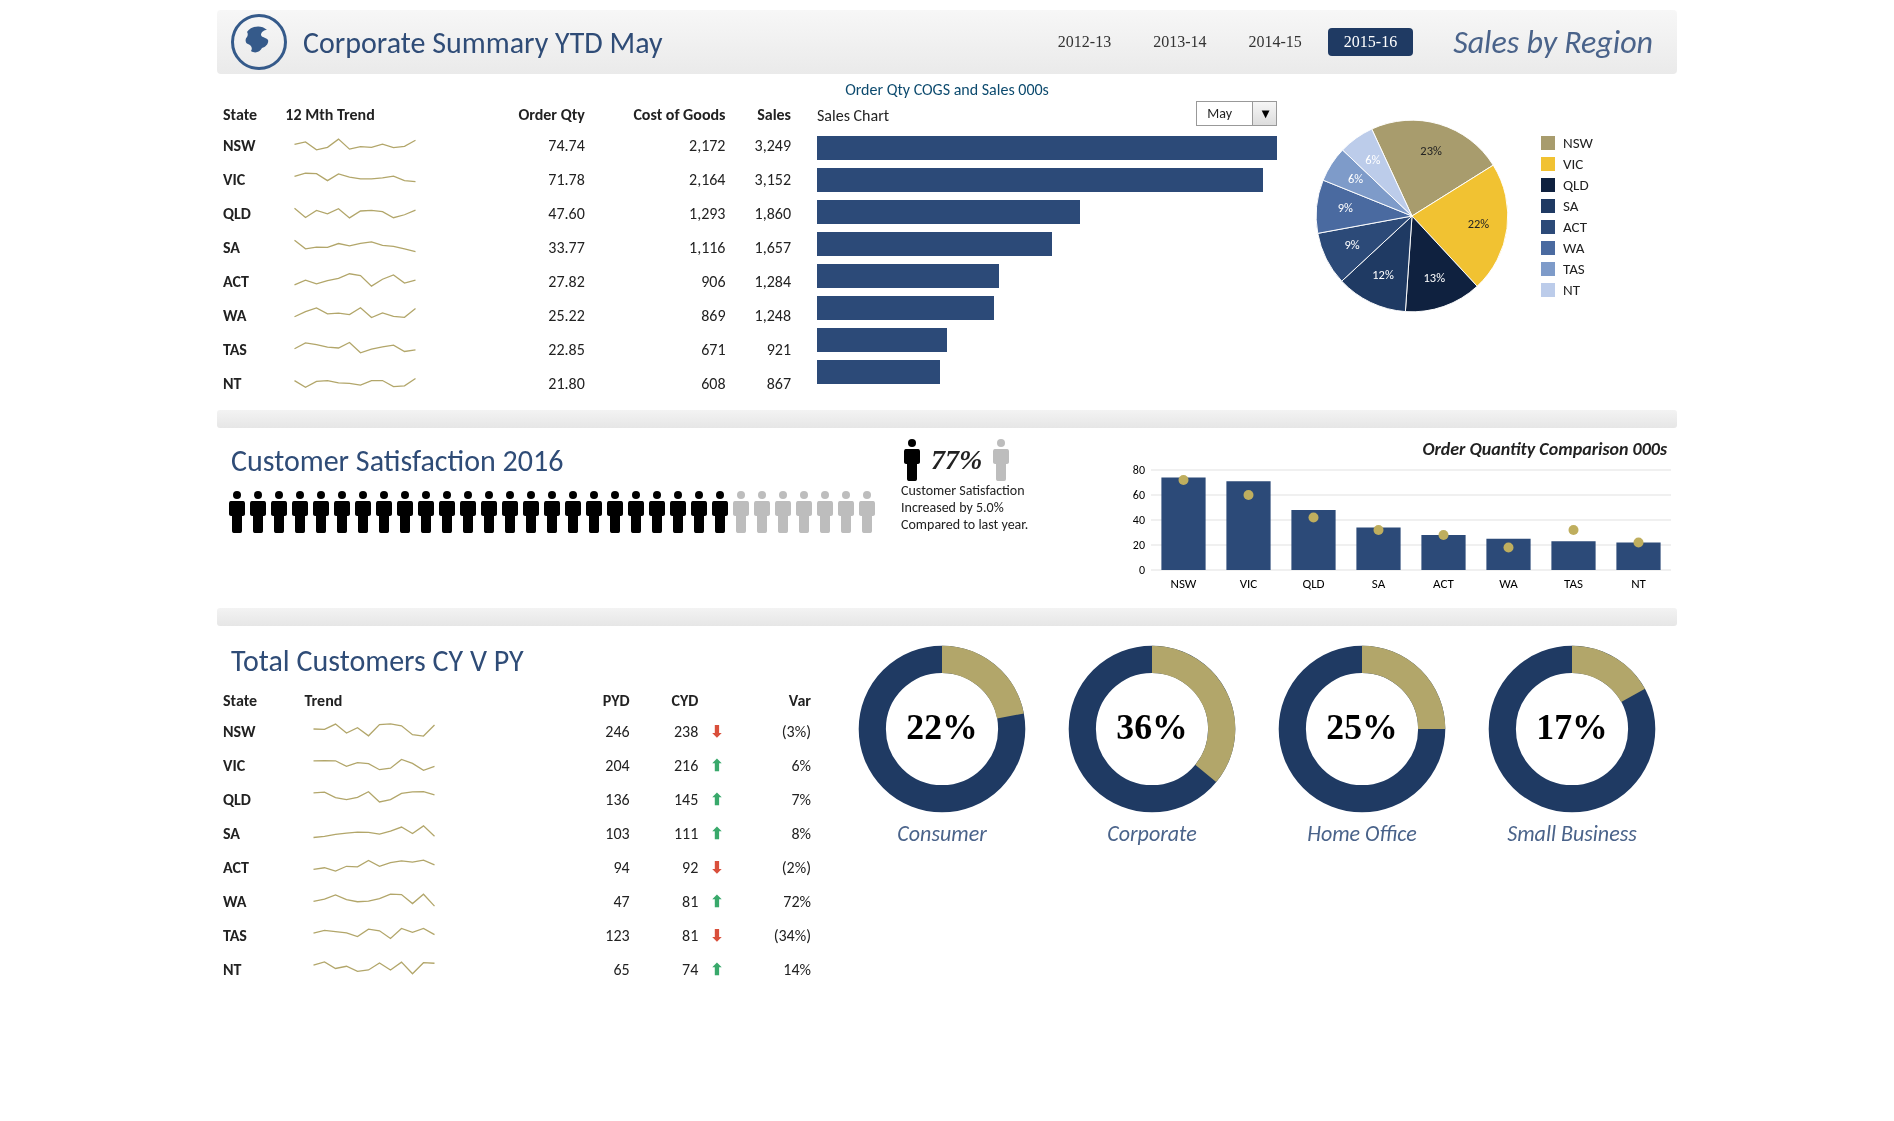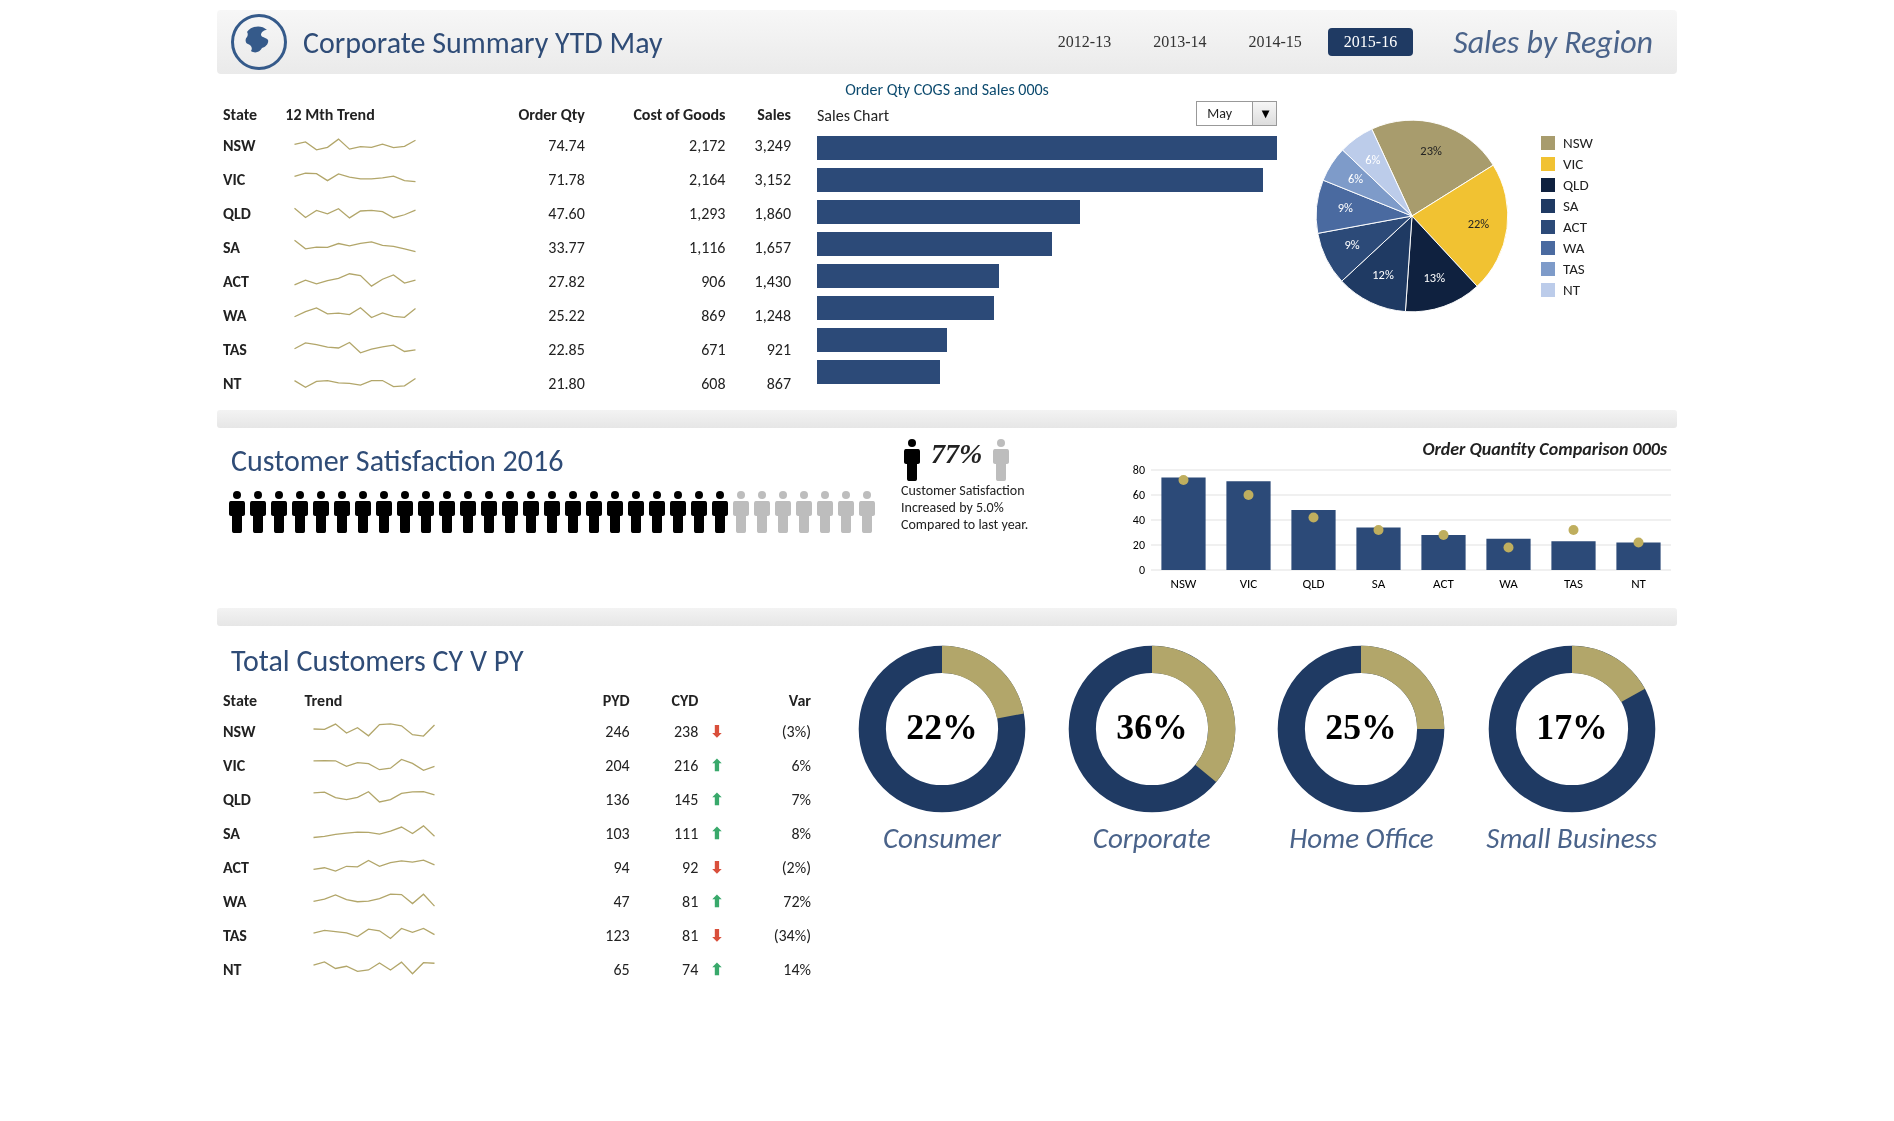--- a/index.html
+++ b/index.html
@@ -45,40 +45,40 @@
   .legend{font-size:15px;}
   .legend div{display:flex;align-items:center;gap:8px;margin:3px 0;}
   .sw{width:14px;height:14px;}
   .divider{height:18px;background:linear-gradient(#f3f3f3,#e6e6e6);margin:10px 0;border-radius:3px;}
   
   .csrow{display:flex;align-items:flex-start;gap:24px;}
   .cs-left{flex:0 0 660px;}
   .cs-left h2{color:#2f4c77;font-weight:400;font-size:30px;margin:4px 0 10px 14px;}
   .people{display:flex;gap:1px;padding-left:10px;}
   .cs-mid{width:210px;font-size:14px;}
-  .cs-mid .big{display:flex;align-items:flex-start;gap:8px;}
+  .cs-mid .big{display:flex;align-items:center;gap:8px;}
   .cs-mid .pct{font-family:Georgia,serif;font-style:italic;font-size:28px;font-weight:700;}
   .oq{flex:1;}
   .oq h3{text-align:right;margin:0 10px 4px 0;font-size:18px;font-weight:700;font-style:italic;}
   
   .botrow{display:flex;gap:20px;align-items:flex-start;}
   .table2{width:600px;}
   .table2 h2{color:#2f4c77;font-weight:400;font-size:30px;margin:6px 0 8px 14px;}
   .table2 table{width:100%;border-collapse:collapse;font-size:16px;}
   .table2 th{text-align:left;font-weight:700;padding:4px 6px;}
   .table2 th.num,.table2 td.num{text-align:right;}
   .table2 td{padding:4px 6px;}
   .table2 td.state{font-weight:700;}
   .arrow-up{color:var(--green);font-weight:700;}
   .arrow-down{color:var(--red);font-weight:700;}
   .donuts{flex:1;}
   .donuts h3{text-align:right;margin:10px 20px 0 0;font-size:20px;font-weight:700;}
   .donutrow{display:flex;justify-content:space-around;margin-top:8px;}
   .donut{display:flex;flex-direction:column;align-items:center;}
-  .donut .lbl{color:#4a638a;font-size:29px;font-style:italic;margin-top:6px;}
+  .donut .lbl{color:#4a638a;font-size:22px;font-style:italic;margin-top:6px;}
 </style>
 </head>
 <body>
 
 <div class="wrap">
 
   <div class="hdr">
     <div class="globe">
       <svg width="40" height="40" viewBox="0 0 40 40">
           <path fill="#355a8a" d="M8 10c4-6 14-8 20-2-3 0-6 2-6 5 1 3 5 2 7 5 1 3-2 7-6 8-2 4-7 6-11 3 2-3 0-6-3-7-3-1-3-5-1-7 1-2 1-4 0-5z"></path>
@@ -144,21 +144,21 @@
     <td class="num">1,116</td>
     <td class="num">1,657</td>
             </tr>
             <tr>
               <td class="state">ACT</td>
     <td><svg class="spark" viewBox="0 0 132 24">
                   <path d="M0,18.4 L12,13.3 L24,17.4 L36,13.7 L48,11.3 L60,6.3 L72,8.2 L84,19.8 L96,12.3 L108,7.6 L120,16.5 L132,13.1 " fill="none" stroke="#b2a66a" stroke-width="1.4"></path>
                 </svg></td>
     <td class="num">27.82</td>
     <td class="num">906</td>
-    <td class="num">1,430</td>
+    <td class="num">1,284</td>
             </tr>
             <tr>
               <td class="state">WA</td>
     <td><svg class="spark" viewBox="0 0 132 24">
                   <path d="M0,16.1 L12,10.5 L24,6.4 L36,13.0 L48,12.2 L60,13.7 L72,6.2 L84,17.0 L96,12.0 L108,15.8 L120,16.7 L132,7.2 " fill="none" stroke="#b2a66a" stroke-width="1.4"></path>
                 </svg></td>
     <td class="num">25.22</td>
     <td class="num">869</td>
     <td class="num">1,248</td>
             </tr>

